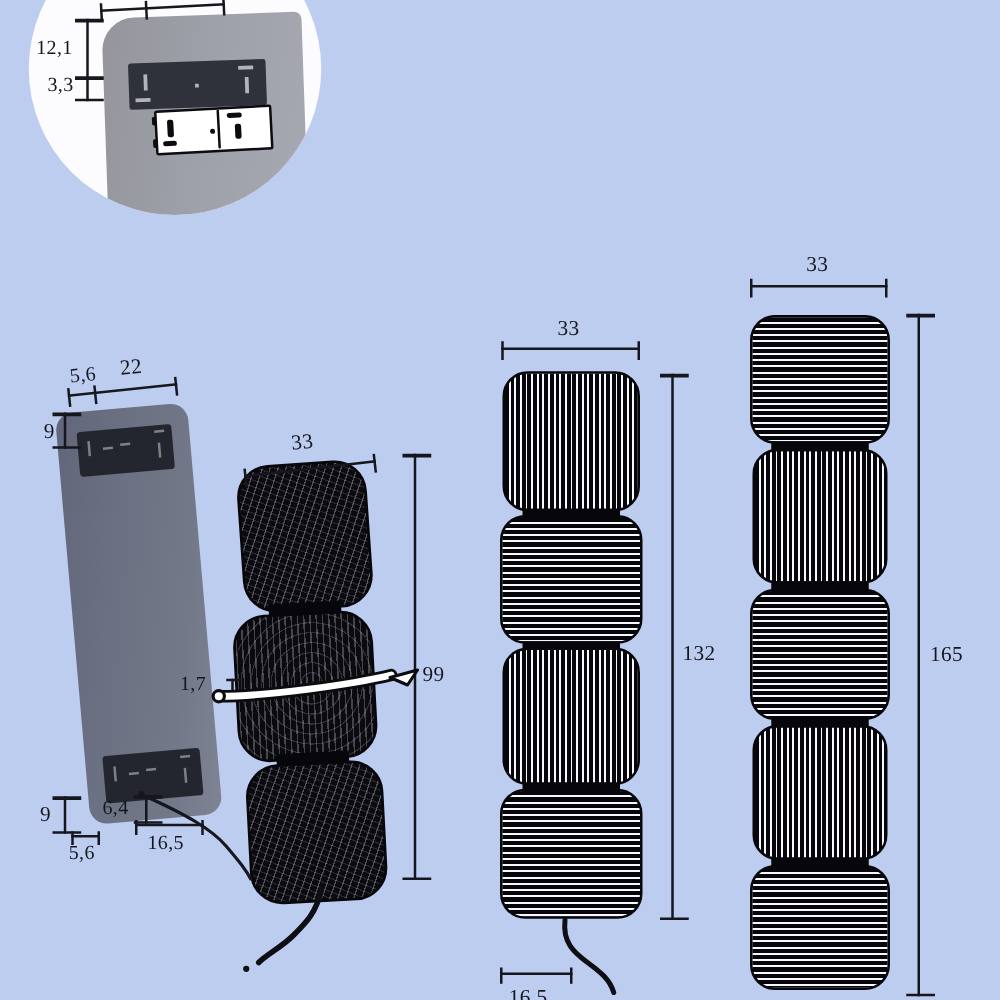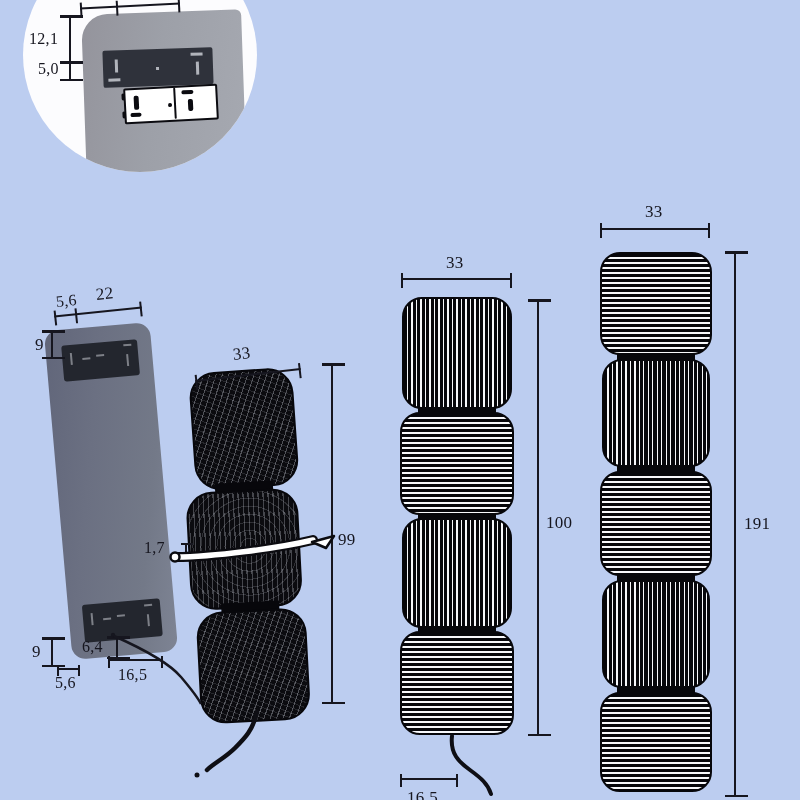--- a/index.html
+++ b/index.html
@@ -107,21 +107,21 @@
   <div class="tick t-left"></div>
   <div class="tick" style="left:36px;"></div>
   <div class="tick t-right"></div>
 </div>
 <div class="vdim" style="left:69px;top:15px;height:66px;">
   <div class="serif s-top"></div>
   <div class="serif" style="top:46px;"></div>
   <div class="serif s-bot"></div>
 </div>
 <span class="dimtext" style="left:29px;top:31px;font-size:16px;">12,1</span>
-<span class="dimtext" style="left:38px;top:61px;font-size:16px;">5,0</span>
+<span class="dimtext" style="left:38px;top:61px;font-size:16px;">3,3</span>
 
 <div class="back-panel">
   <div class="panel-slot" style="left:16px;top:16px;width:76px;height:36px;">
     <div class="slot-mark" style="left:8px;top:8px;width:2px;height:12px;"></div>
     <div class="slot-mark" style="left:20px;top:14px;width:8px;height:2px;"></div>
     <div class="slot-mark" style="left:34px;top:12px;width:8px;height:2px;"></div>
     <div class="slot-mark" style="left:62px;top:4px;width:8px;height:2px;"></div>
     <div class="slot-mark" style="left:64px;top:14px;width:2px;height:12px;"></div>
   </div>
   <div class="panel-slot" style="left:14px;top:276px;width:78px;height:38px;">
@@ -210,21 +210,21 @@
 <div class="hdim" style="left:401px;top:278px;width:111px;">
   <div class="tick t-left"></div>
     <div class="tick t-right"></div>
 </div>
 <span class="dimtext" style="left:446px;top:254px;">33</span>
 
 <div class="vdim" style="left:537px;top:299px;height:437px;">
   <div class="serif s-top"></div>
     <div class="serif s-bot"></div>
 </div>
-<span class="dimtext" style="left:546px;top:514px;">100</span>
+<span class="dimtext" style="left:546px;top:514px;">132</span>
 
 <div class="hdim" style="left:400px;top:778px;width:58px;">
   <div class="tick t-left" style="height:13px;top:-6px;"></div>
   <div class="tick t-right" style="height:13px;top:-6px;"></div>
 </div>
 <span class="dimtext" style="left:407px;top:789px;">16,5</span>
 
 <div class="abs" style="left:600px;top:252px;width:112px;height:540px;">
   <div class="connector" style="left:17px;top:99px;width:78px;height:12px;"></div>
   <div class="connector" style="left:17px;top:211px;width:78px;height:12px;"></div>
@@ -240,21 +240,21 @@
 <div class="hdim" style="left:600px;top:228px;width:110px;">
   <div class="tick t-left"></div>
     <div class="tick t-right"></div>
 </div>
 <span class="dimtext" style="left:645px;top:203px;">33</span>
 
 <div class="vdim" style="left:734px;top:251px;height:546px;">
   <div class="serif s-top"></div>
     <div class="serif s-bot"></div>
 </div>
-<span class="dimtext" style="left:744px;top:515px;">191</span>
+<span class="dimtext" style="left:744px;top:515px;">165</span>
 
 <svg class="overlay" width="800" height="800" viewBox="0 0 800 800">
 
   <circle cx="113" cy="635" r="2.2" fill="#16161f"></circle>
   <path d="M114,636 C150,652 170,664 181,677 C192,690 197,696 201,704" fill="none" stroke="#16161f" stroke-width="2.5"></path>
 
   <path d="M176,557 C212,557 280,548 313,540" fill="none" stroke="#0b0b10" stroke-width="10" stroke-linecap="round"></path>
   <path d="M176,557 C212,557 280,548 313,540" fill="none" stroke="#ffffff" stroke-width="5.5" stroke-linecap="round"></path>
   <path d="M312,542 l22,-6 -8,12 z" fill="#ffffff" stroke="#0b0b10" stroke-width="2.5" stroke-linejoin="round"></path>
   <circle cx="175" cy="557" r="4.5" fill="#ffffff" stroke="#0b0b10" stroke-width="2.5"></circle>

